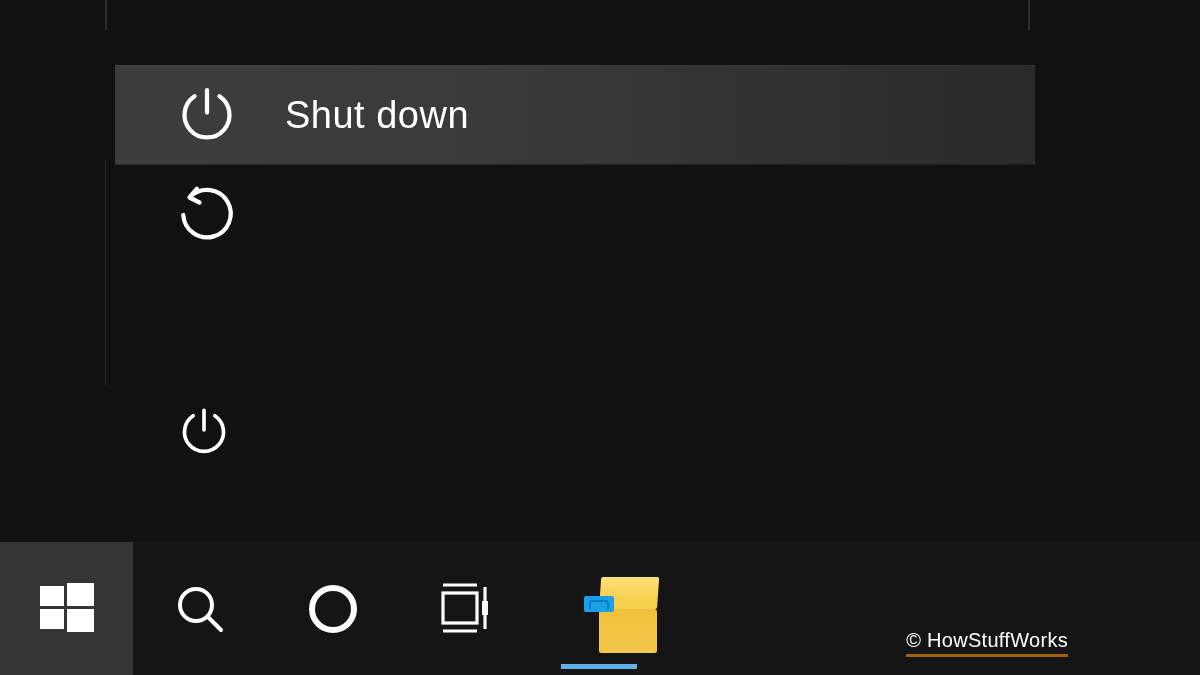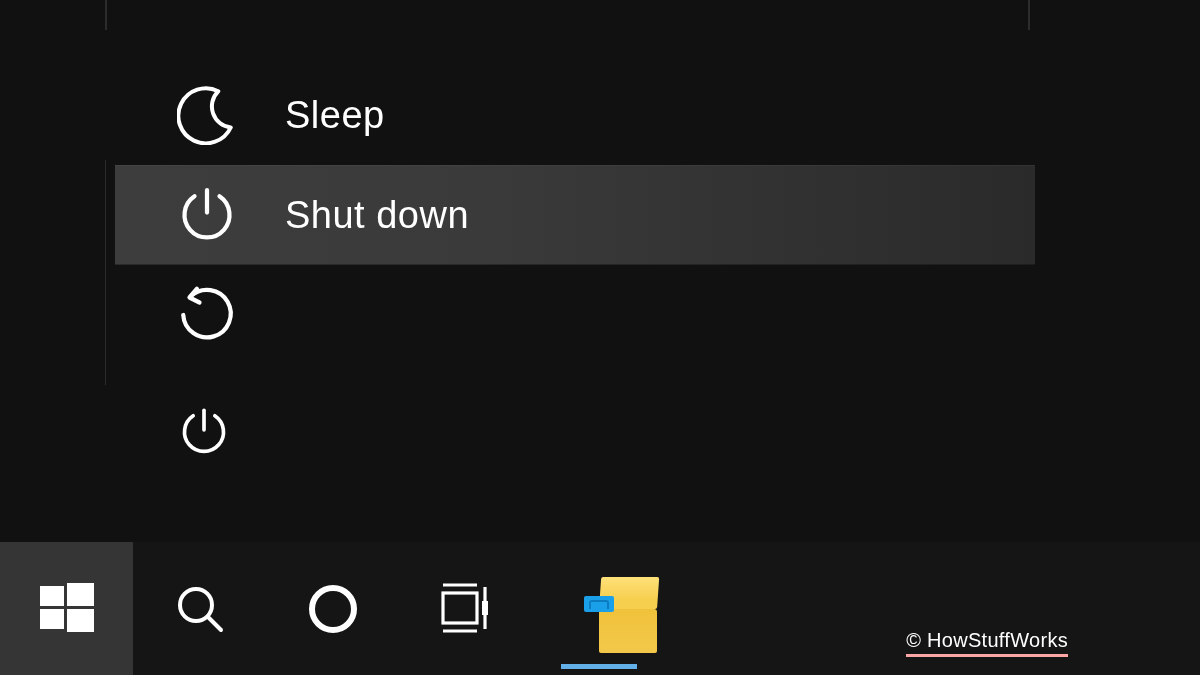--- a/index.html
+++ b/index.html
@@ -113,21 +113,21 @@
   }
 
   .credit{
     position:absolute;
     right:132px;
     bottom:18px;
     color:#ffffff;
     font-size:20px;
     font-weight:300;
     letter-spacing:0.3px;
-    border-bottom:3px solid #fca5a5;
+    border-bottom:3px solid #a16207;
     padding-bottom:2px;
   }
 
   
   .folder{
     position:relative;
     width:58px;
     height:44px;
   }
   .folder .back{
@@ -185,28 +185,20 @@
 </style>
 </head>
 <body>
 
 <div class="guide-top-left"></div>
 <div class="guide-top-right"></div>
 <div class="guide-side"></div>
 
 <div class="power-menu">
 
-  <div class="menu-item">
-    <span class="mi-icon">
-      <svg viewBox="0 0 48 48" fill="none" stroke="#ffffff" stroke-width="3.2" stroke-linecap="round" stroke-linejoin="round">
-        <path d="M33 5 A22 22 0 1 0 43 34 A17 17 0 0 1 33 5 Z"></path>
-      </svg>
-    </span>
-    <span>Sleep</span>
-  </div>
 
   <div class="menu-item hovered">
     <span class="mi-icon">
       <svg viewBox="0 0 48 48" fill="none" stroke="#ffffff" stroke-width="3.4" stroke-linecap="round">
         <path d="M24 4 L24 22"></path>
         <path d="M14 9 A18 18 0 1 0 34 9"></path>
       </svg>
     </span>
     <span>Shut down</span>
   </div>

